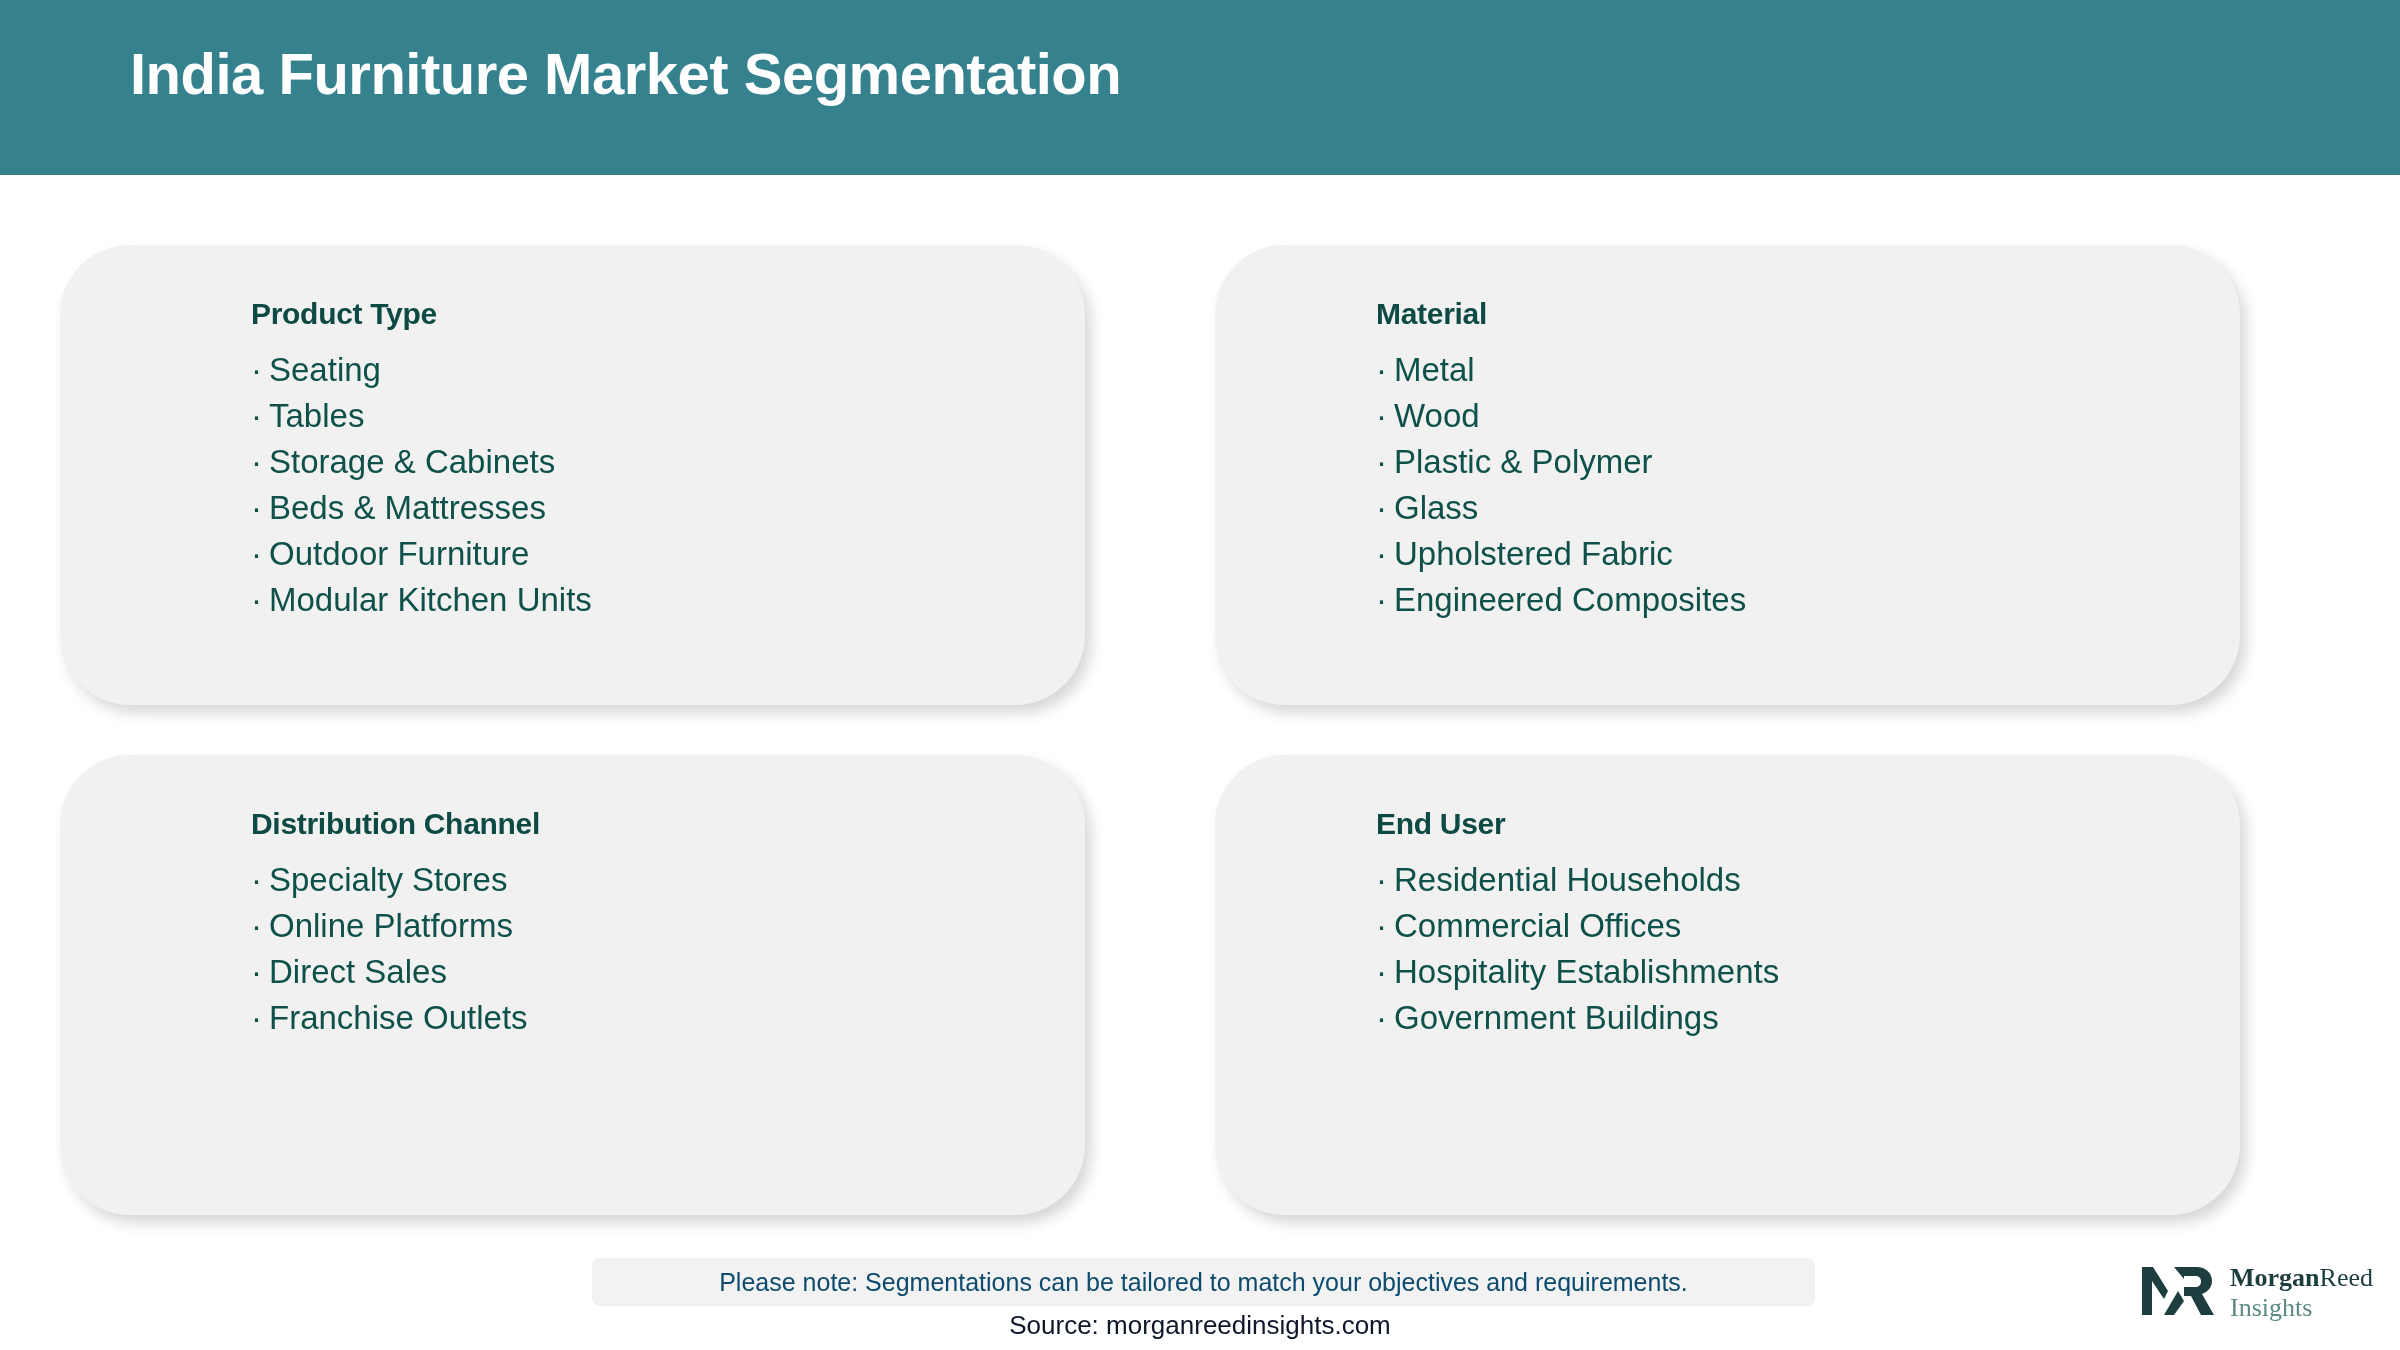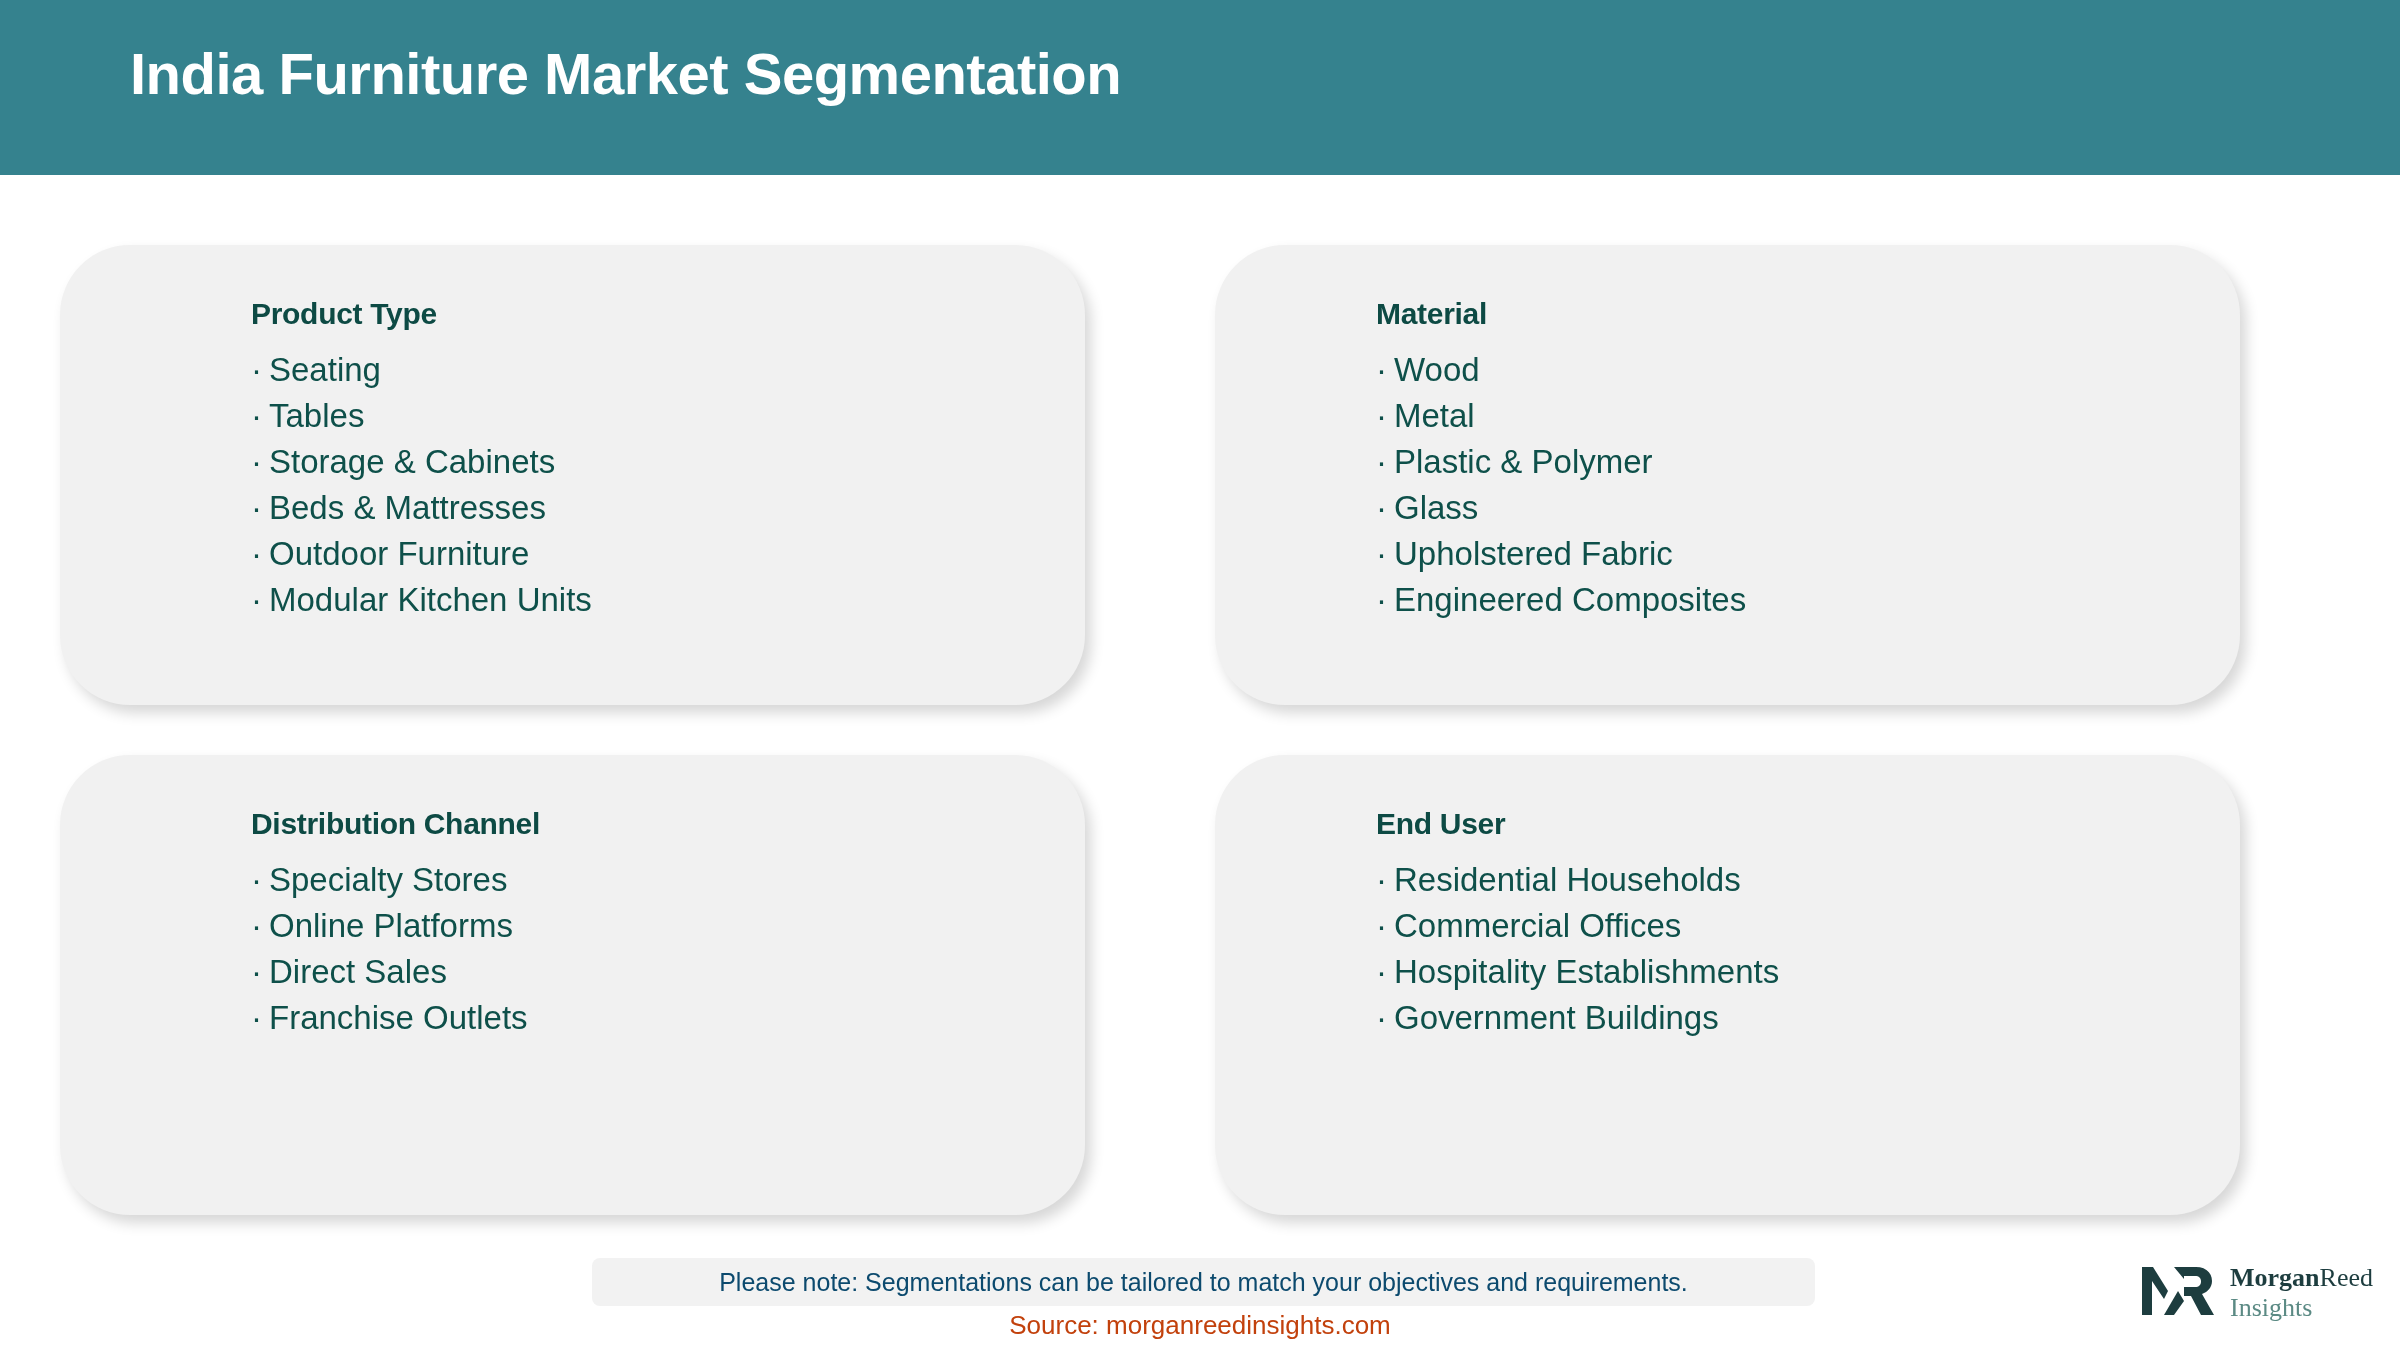--- a/index.html
+++ b/index.html
@@ -103,21 +103,21 @@
     color: #0c4a6e;
     white-space: nowrap;
   }
   .source-text {
     position: absolute;
     left: 0;
     top: 1310px;
     width: 2400px;
     text-align: center;
     font-size: 26px;
-    color: #c2410c;
+    color: #0f172a;
   }
 
   
   .logo {
     position: absolute;
     left: 2140px;
     top: 1265px;
     display: flex;
     align-items: flex-start;
     gap: 12px;
@@ -163,22 +163,22 @@
         <li><span class="bullet">·</span><span>Outdoor Furniture</span></li>
         <li><span class="bullet">·</span><span>Modular Kitchen Units</span></li>
       </ul>
     </div>
   </div>
 
   <div class="card right">
     <div class="card-inner">
       <div class="card-title">Material</div>
       <ul class="card-list">
+        <li><span class="bullet">·</span><span>Metal</span></li>
         <li><span class="bullet">·</span><span>Wood</span></li>
-        <li><span class="bullet">·</span><span>Metal</span></li>
         <li><span class="bullet">·</span><span>Plastic &amp; Polymer</span></li>
         <li><span class="bullet">·</span><span>Glass</span></li>
         <li><span class="bullet">·</span><span>Upholstered Fabric</span></li>
         <li><span class="bullet">·</span><span>Engineered Composites</span></li>
       </ul>
     </div>
   </div>
 
   <div class="card left">
     <div class="card-inner">

